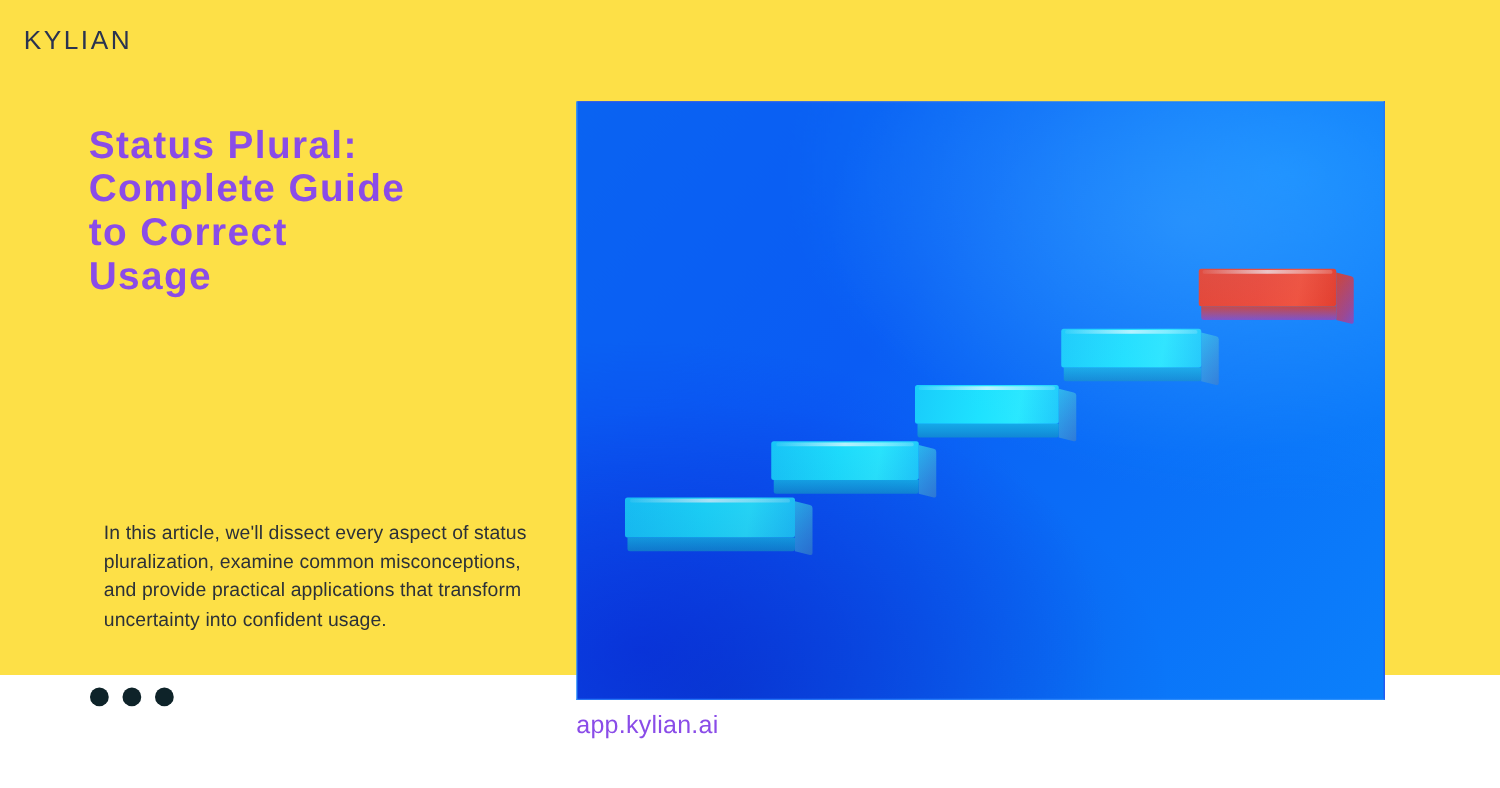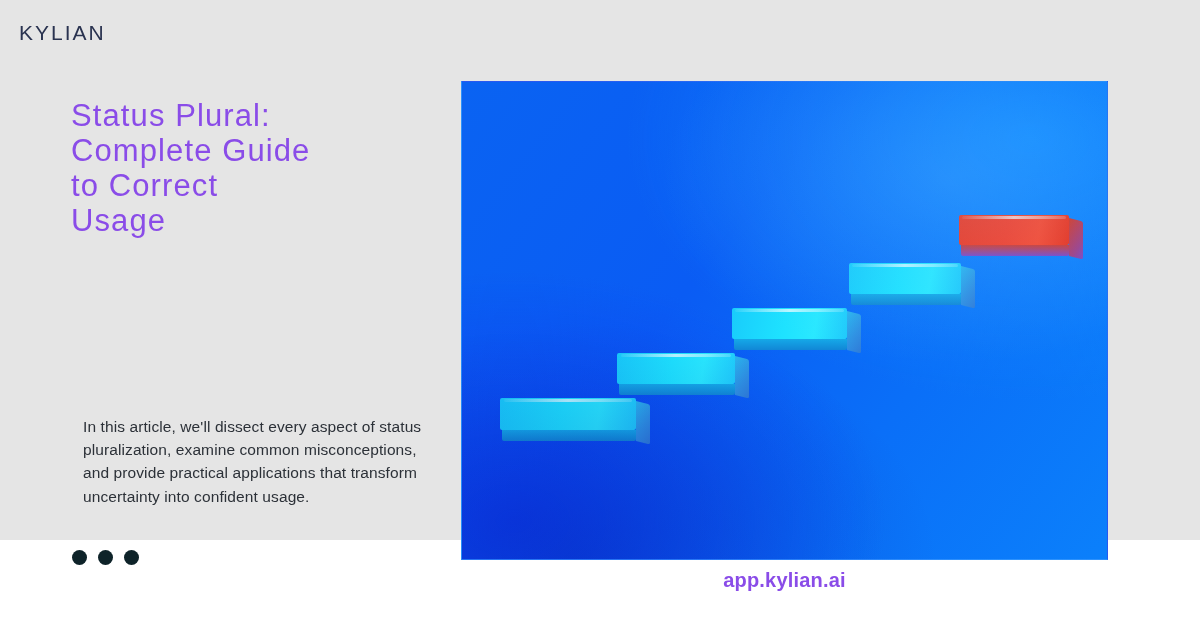--- a/index.html
+++ b/index.html
@@ -13,21 +13,21 @@
     height: 630px;
     overflow: hidden;
     font-family: "Liberation Sans", sans-serif;
     -webkit-font-smoothing: antialiased;
   }
 
   .card {
     position: relative;
     width: 1200px;
     height: 540px;
-    background: #e5e5e5;
+    background: #fde047;
     box-sizing: border-box;
   }
 
   
   .brand {
     position: absolute;
     left: 19px;
     top: 20px;
     font-size: 21px;
     line-height: 26px;
@@ -46,21 +46,21 @@
     height: 630px;
   }
 
   .headline {
     position: absolute;
     left: 71px;
     top: 98px;
     width: 330px;
     font-size: 31px;
     line-height: 35px;
-    font-weight: 400;
+    font-weight: 700;
     letter-spacing: 1.1px;
     color: #8a4ce8;
     margin: 0;
     white-space: pre-line;
   }
 
   .excerpt {
     position: absolute;
     left: 71px;
     top: 403px;
@@ -198,24 +198,24 @@
   .step.red .shadow {
     background: rgba(70,22,150,0.42);
   }
 
   
   .site-url {
     position: absolute;
     left: 461px;
     top: 567px;
     width: 647px;
-    text-align: center;
+    text-align: left;
     font-size: 20px;
     line-height: 26px;
-    font-weight: 700;
+    font-weight: 400;
     letter-spacing: 0.2px;
     color: #8a4ce8;
   }
 </style>
 </head>
 <body>
 
 <div class="card">
 
   <div class="brand">KYLIAN</div>

